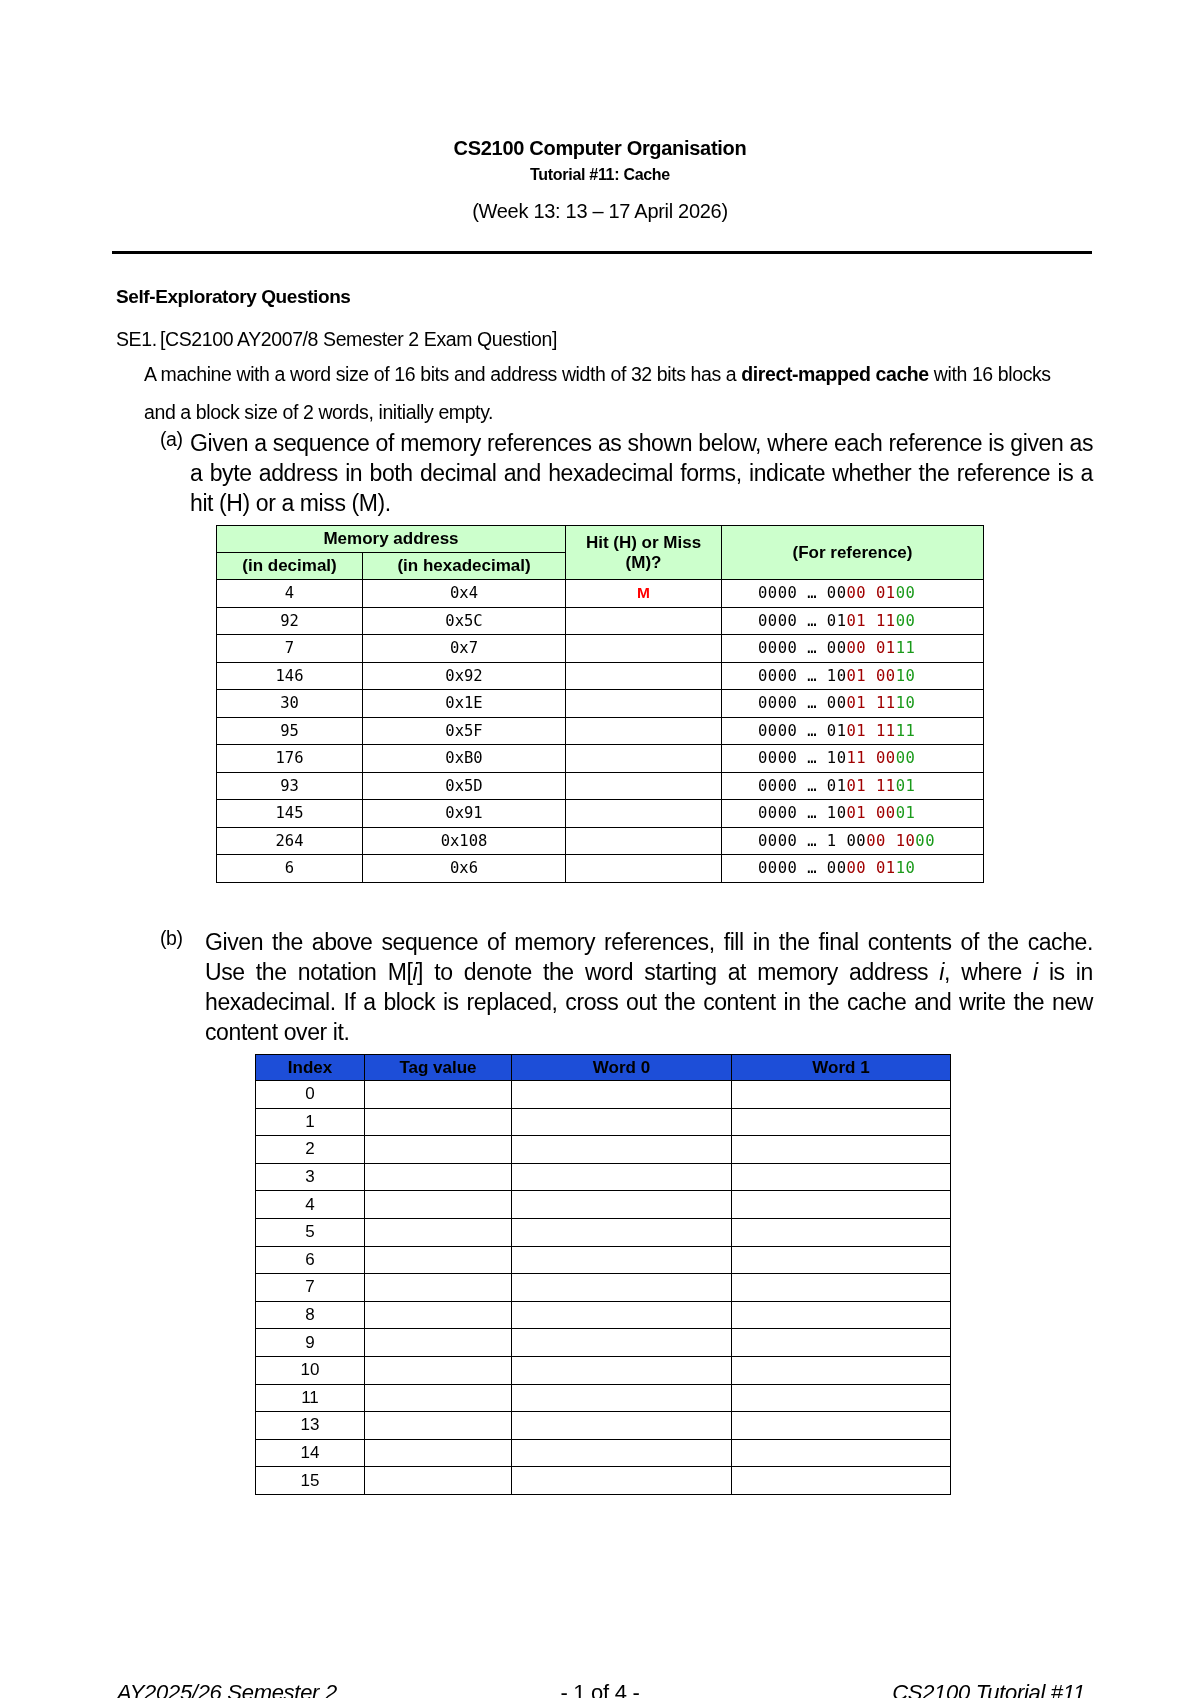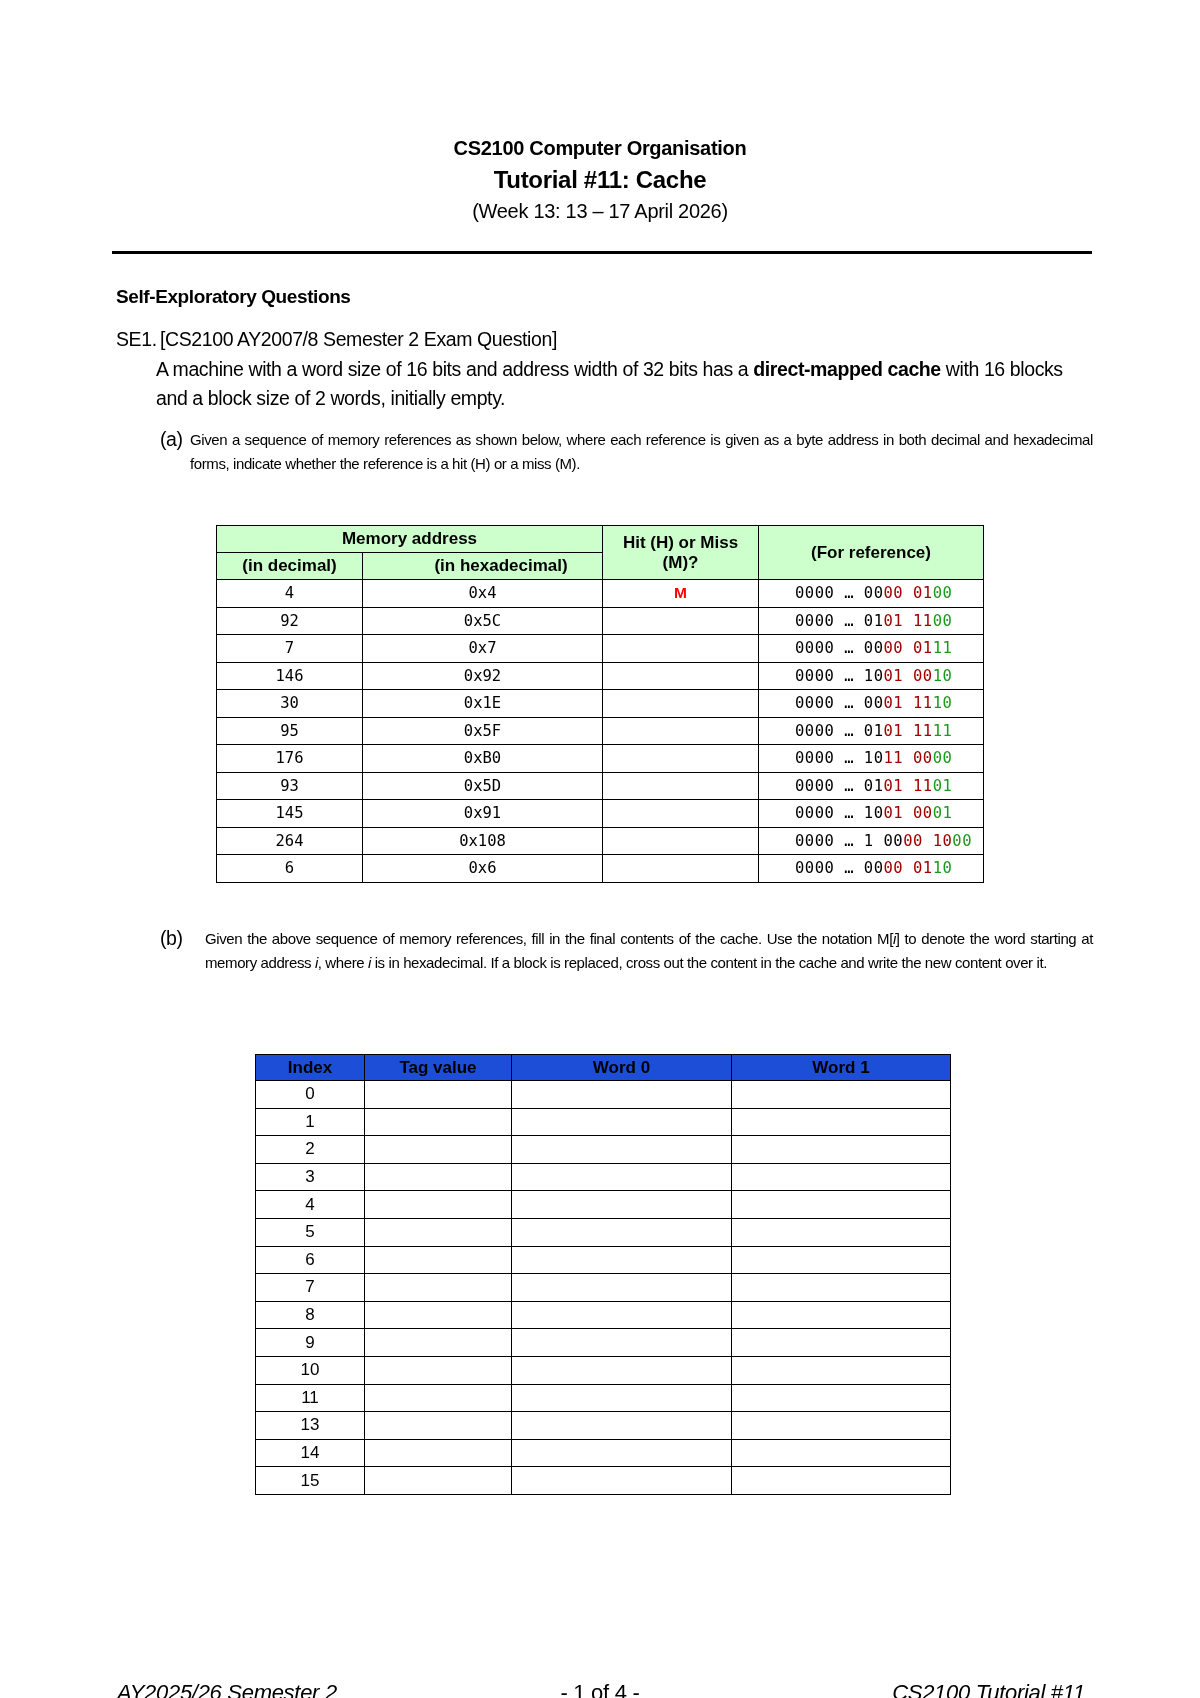--- a/index.html
+++ b/index.html
@@ -1,30 +1,30 @@
 <!DOCTYPE html>
 <html><head>
 <meta charset="utf-8">
 <style>
   html, body { margin:0; padding:0; background:#ffffff; }
   body { width:1200px; height:1698px; position:relative; overflow:hidden;
          font-family:"Liberation Sans", sans-serif; color:#000; }
   .abs { position:absolute; }
   .center { text-align:center; }
   .hdr1 { top:137px; left:0; width:1200px; font-size:20px; font-weight:bold; letter-spacing:-0.3px; }
-  .hdr2 { top:166px; left:0; width:1200px; font-size:24px; font-weight:bold; letter-spacing:-0.3px; }
+  .hdr2 { top:166px; left:0; width:1200px; font-size:16px; font-weight:bold; letter-spacing:-0.3px; }
   .hdr3 { top:200px; left:0; width:1200px; font-size:20px; letter-spacing:-0.3px; }
   .rule { top:251px; left:112px; width:980px; height:3px; background:#000; }
   .section { top:286px; left:116px; font-size:19px; font-weight:bold; letter-spacing:-0.4px; }
   .qnum { top:328px; left:116px; font-size:19.5px; letter-spacing:-0.4px; }
   .qsrc { top:328px; left:160px; font-size:19.5px; letter-spacing:-0.4px; }
-  .para { left:156px; width:933px; font-size:19.5px; line-height:29px; letter-spacing:-0.4px; }
+  .para { left:144px; width:933px; font-size:19.5px; line-height:38px; letter-spacing:-0.4px; }
   .para b { font-weight:bold; }
   .sub-label { font-size:19.5px; letter-spacing:-0.4px; }
-  .sub-text { font-size:15px; line-height:24px; letter-spacing:-0.4px; text-align:justify; }
+  .sub-text { font-size:23px; line-height:30px; letter-spacing:-0.4px; text-align:justify; }
 
   table { border-collapse:collapse; position:absolute; }
   td, th { border:1.5px solid #000; padding:0; font-family:"DejaVu Sans Mono","Liberation Mono",monospace; font-weight:normal; }
   .t1 { left:216px; top:525px; width:768px; }
   .t1 th { background:#ccffcc; font-family:"Liberation Sans", sans-serif; font-weight:bold; font-size:17px; height:26px; }
   .t1 td { height:26.5px; font-size:15.5px; text-align:center; }
   .t1 td.ref { text-align:left; padding-left:36px; letter-spacing:0.5px; }
   .miss { color:#ff0000; font-weight:bold; font-family:"Liberation Sans", sans-serif; font-size:17px; }
   .red { color:#a00000; }
   .grn { color:#1a9a1a; }
@@ -55,21 +55,21 @@
 
 <table class="t1">
   <thead>
     <tr>
       <th colspan="2" style="width:347px;">Memory address</th>
       <th rowspan="2" style="width:155px;">Hit (H) or Miss (M)?</th>
       <th rowspan="2">(For reference)</th>
     </tr>
     <tr>
       <th style="width:145px;">(in decimal)</th>
-      <th style="width:202px;padding-left:37px;">(in hexadecimal)</th>
+      <th style="width:202px;">(in hexadecimal)</th>
     </tr>
   </thead>
   <tbody id="ref-body">
       <tr>
         <td>4</td>
         <td>0x4</td>
         <td class="miss">M</td>
         <td class="ref"><span>0000 … 00</span><span class="red">00 01</span><span class="grn">00</span></td>
       </tr>
       <tr>

